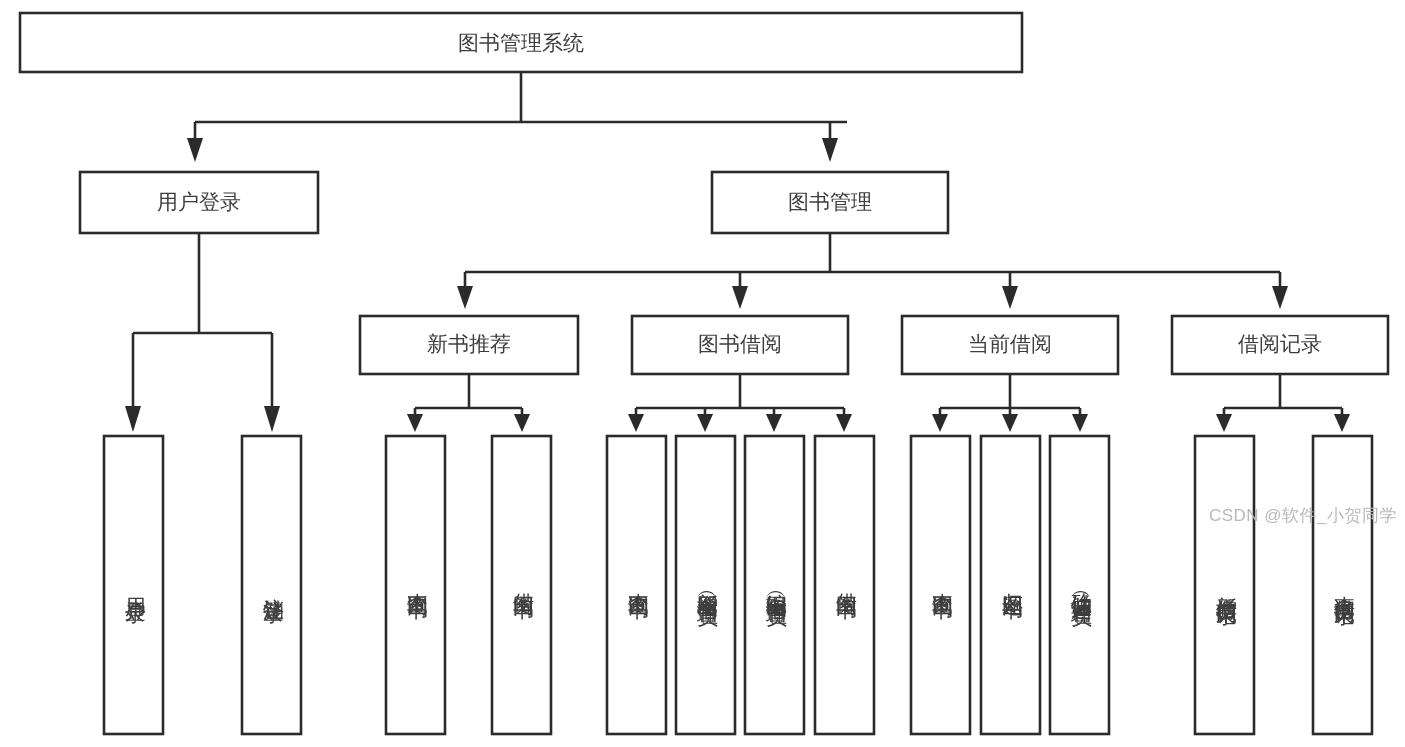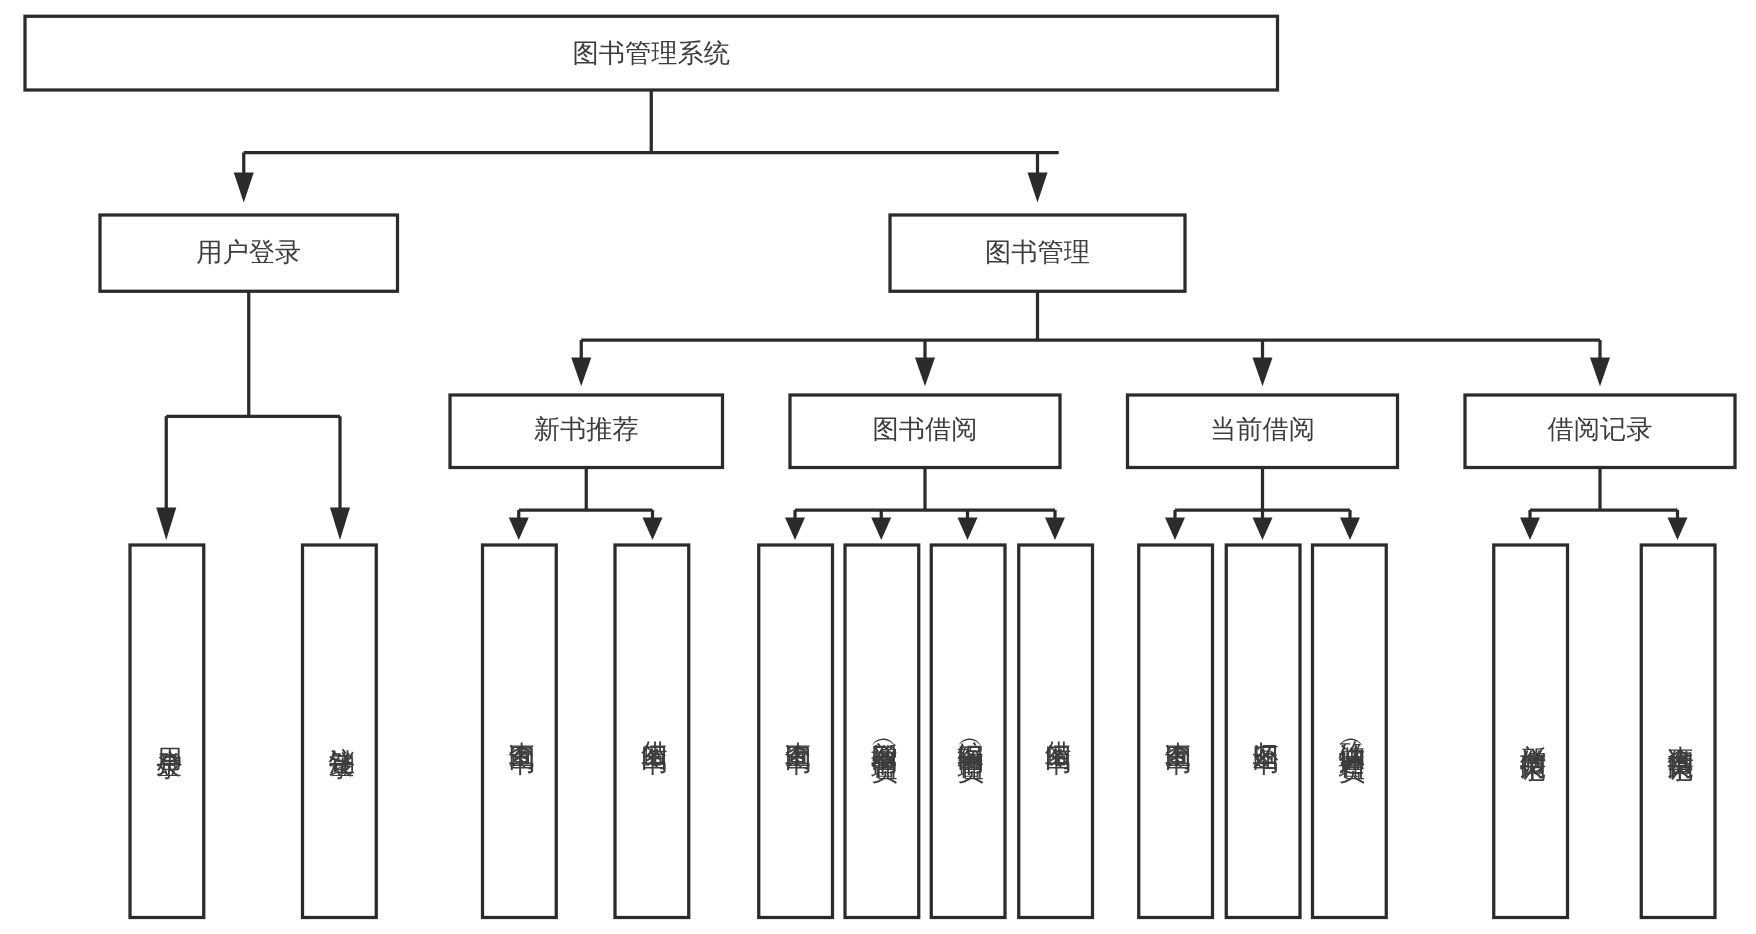--- a/index.html
+++ b/index.html
@@ -244,13 +244,14 @@
       <text class="node-label-v" x="1225" y="585">新增借阅记录</text>
     </g>
 
     <g>
       <rect class="node-rect" x="1313" y="436" width="59" height="298"></rect>
       <text class="node-label-v" x="1343" y="585">查询借阅记录</text>
     </g>
 
   </svg>
 
+  <div class="watermark">CSDN @软件_小贺同学</div>
 </div>
 
 </body></html>

